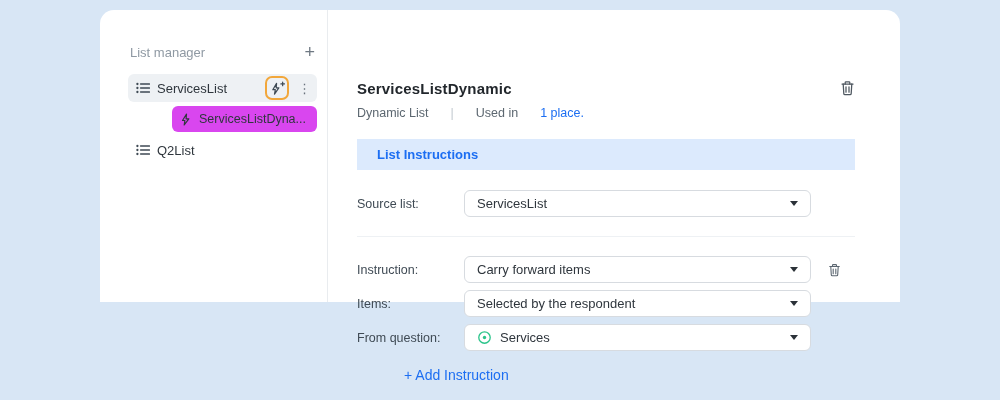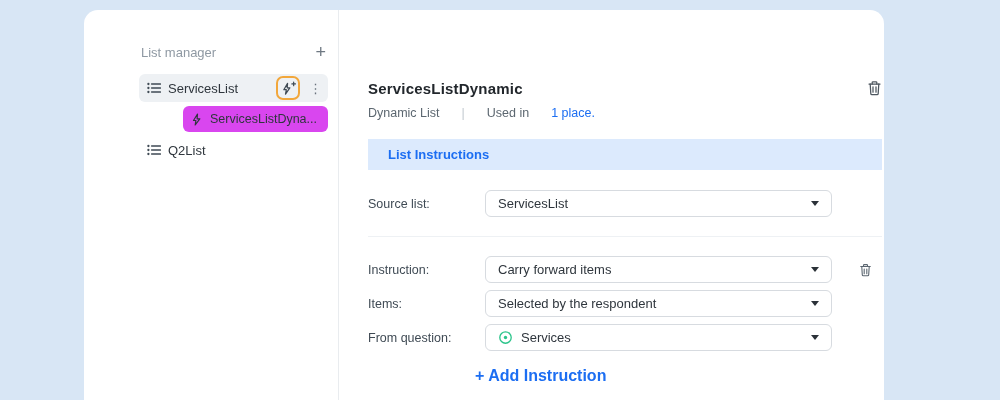--- a/index.html
+++ b/index.html
@@ -4,26 +4,25 @@
 <style>
   * { box-sizing: border-box; }
   html,body { margin:0; padding:0; }
   body {
     width:1000px; height:400px;
     background:#d8e6f5;
     font-family:"Liberation Sans", sans-serif;
     position:relative; overflow:hidden;
   }
   .card {
-    position:absolute; left:84px; top:10px;
-    width:800px; height:390px;
+    position:absolute; left:100px; top:10px;
+    width:800px; height:292px;
     background:#ffffff;
     border-radius:14px 14px 0 0;
     display:flex;
-    padding-left:27px;
   }
 
   
   .sidebar {
     width:228px; flex:none;
     border-right:1px solid #e9ecef;
     padding:34px 10px 0 28px;
   }
   .sb-header { display:flex; align-items:center; justify-content:space-between; margin-bottom:14px; padding:0 2px; height:16px; }
   .sb-title { font-size:13px; color:#8f99a3; }
@@ -68,38 +67,38 @@
   .banner {
     margin-top:19px; height:31px;
     background:var(--c-banner_bg, #DCEAFD);
     border-radius:0;
     display:flex; align-items:center; padding:0 20px;
     font-size:13px; font-weight:600;
     color:var(--c-banner_text, #1C6EF2);
   }
 
   .fields { margin-top:20px; }
-  .field { display:grid; grid-template-columns:107px 347px 40px; align-items:center; margin-bottom:7px;gap:10px; }
+  .field { display:grid; grid-template-columns:107px 347px 40px; align-items:center; margin-bottom:7px; }
   .field label { font-size:12.5px; color:#3f4a54; }
   .select {
     display:flex; align-items:center; gap:8px;
     height:27px; border:1px solid #d7dbe0; border-radius:6px;
     padding:0 12px; background:#fff;
     font-size:13px; color:#2f363d; cursor:pointer;
   }
   .caret {
     margin-left:auto; width:0; height:0; flex:none;
     border-left:4.5px solid transparent;
     border-right:4.5px solid transparent;
     border-top:5.5px solid #2b3138;
   }
   .divider { border:0; border-top:1px solid #eef1f4; margin:19px 0; }
   .small-trash { margin-left:17px; background:none; border:0; padding:0; cursor:pointer; display:flex; }
   .q-icon { color:var(--c-green, #2BC48A); display:flex; flex:none; }
-  .add-link { display:inline-block; margin:9px 0 0 107px; font-size:16px; font-weight:700; color:var(--c-link, #1C6EF2); text-decoration:none; cursor:pointer; }
+  .add-link { display:inline-block; margin:9px 0 0 47px; font-size:14px; font-weight:400; color:var(--c-link, #1C6EF2); text-decoration:none; cursor:pointer; }
 </style>
 </head>
 <body>
 
 <div class="card">
 
   <aside class="sidebar">
     <div class="sb-header">
       <span class="sb-title">List manager</span>
       <button class="sb-add">+</button>

